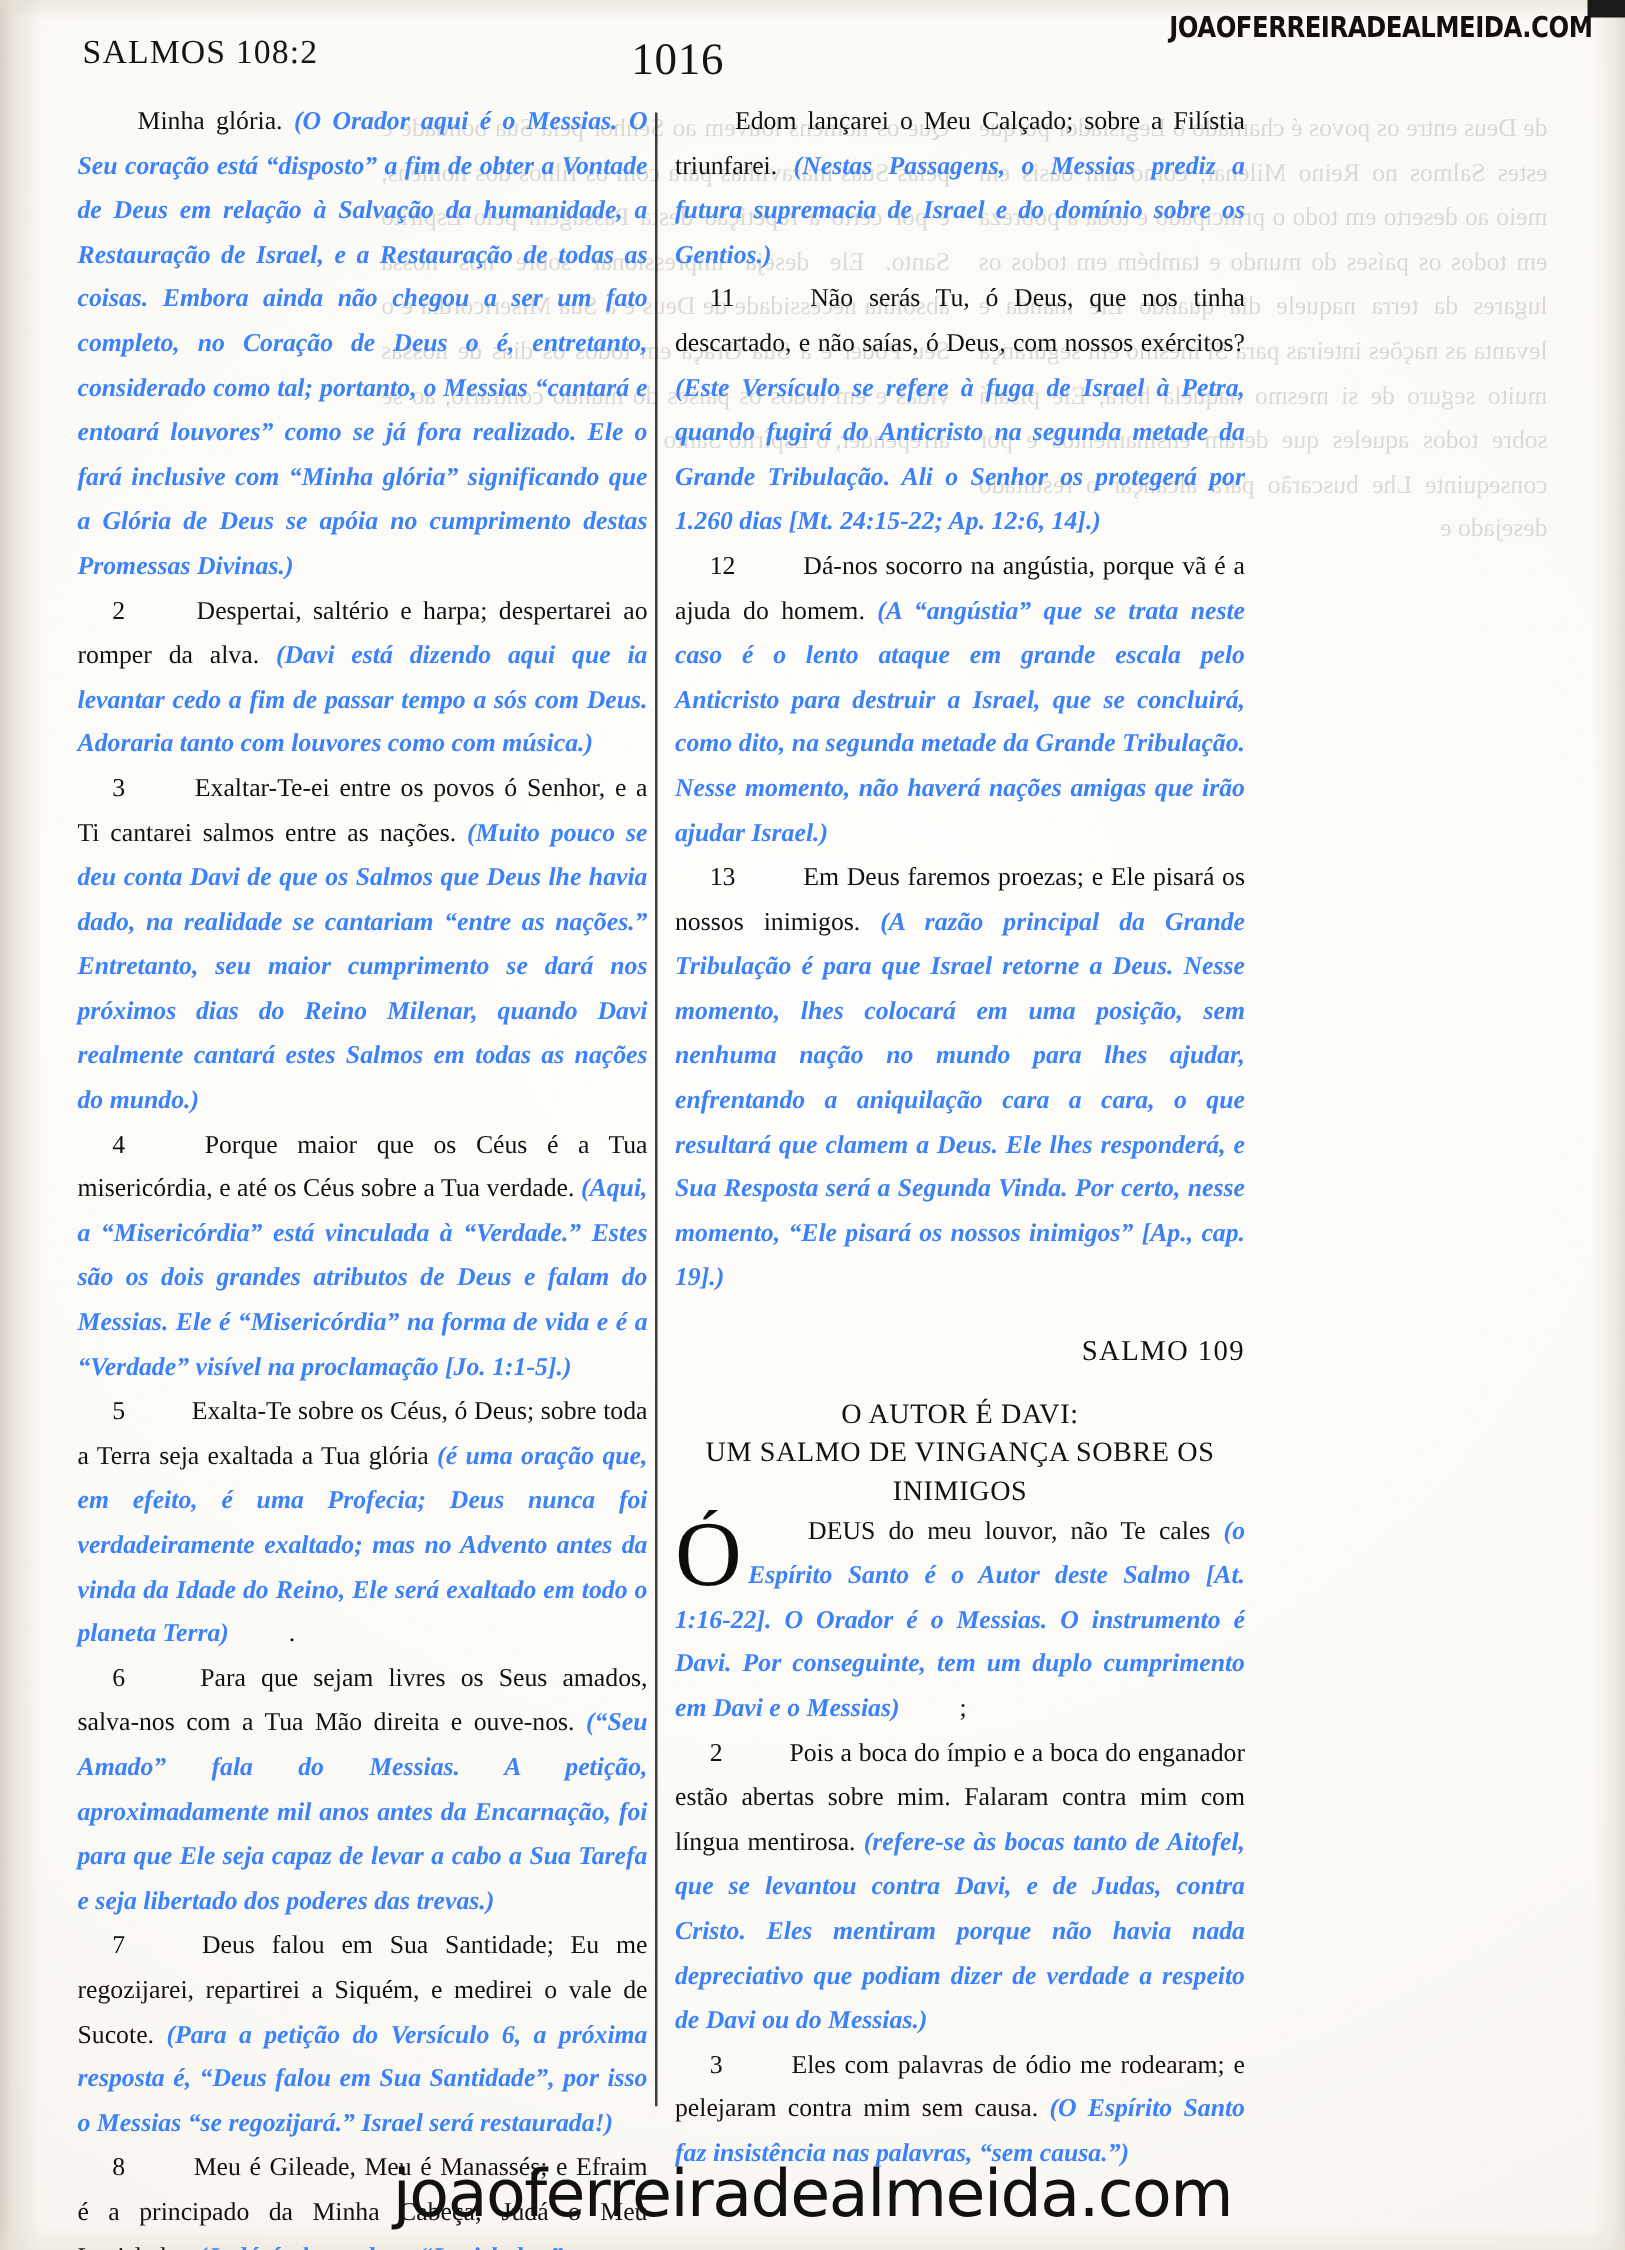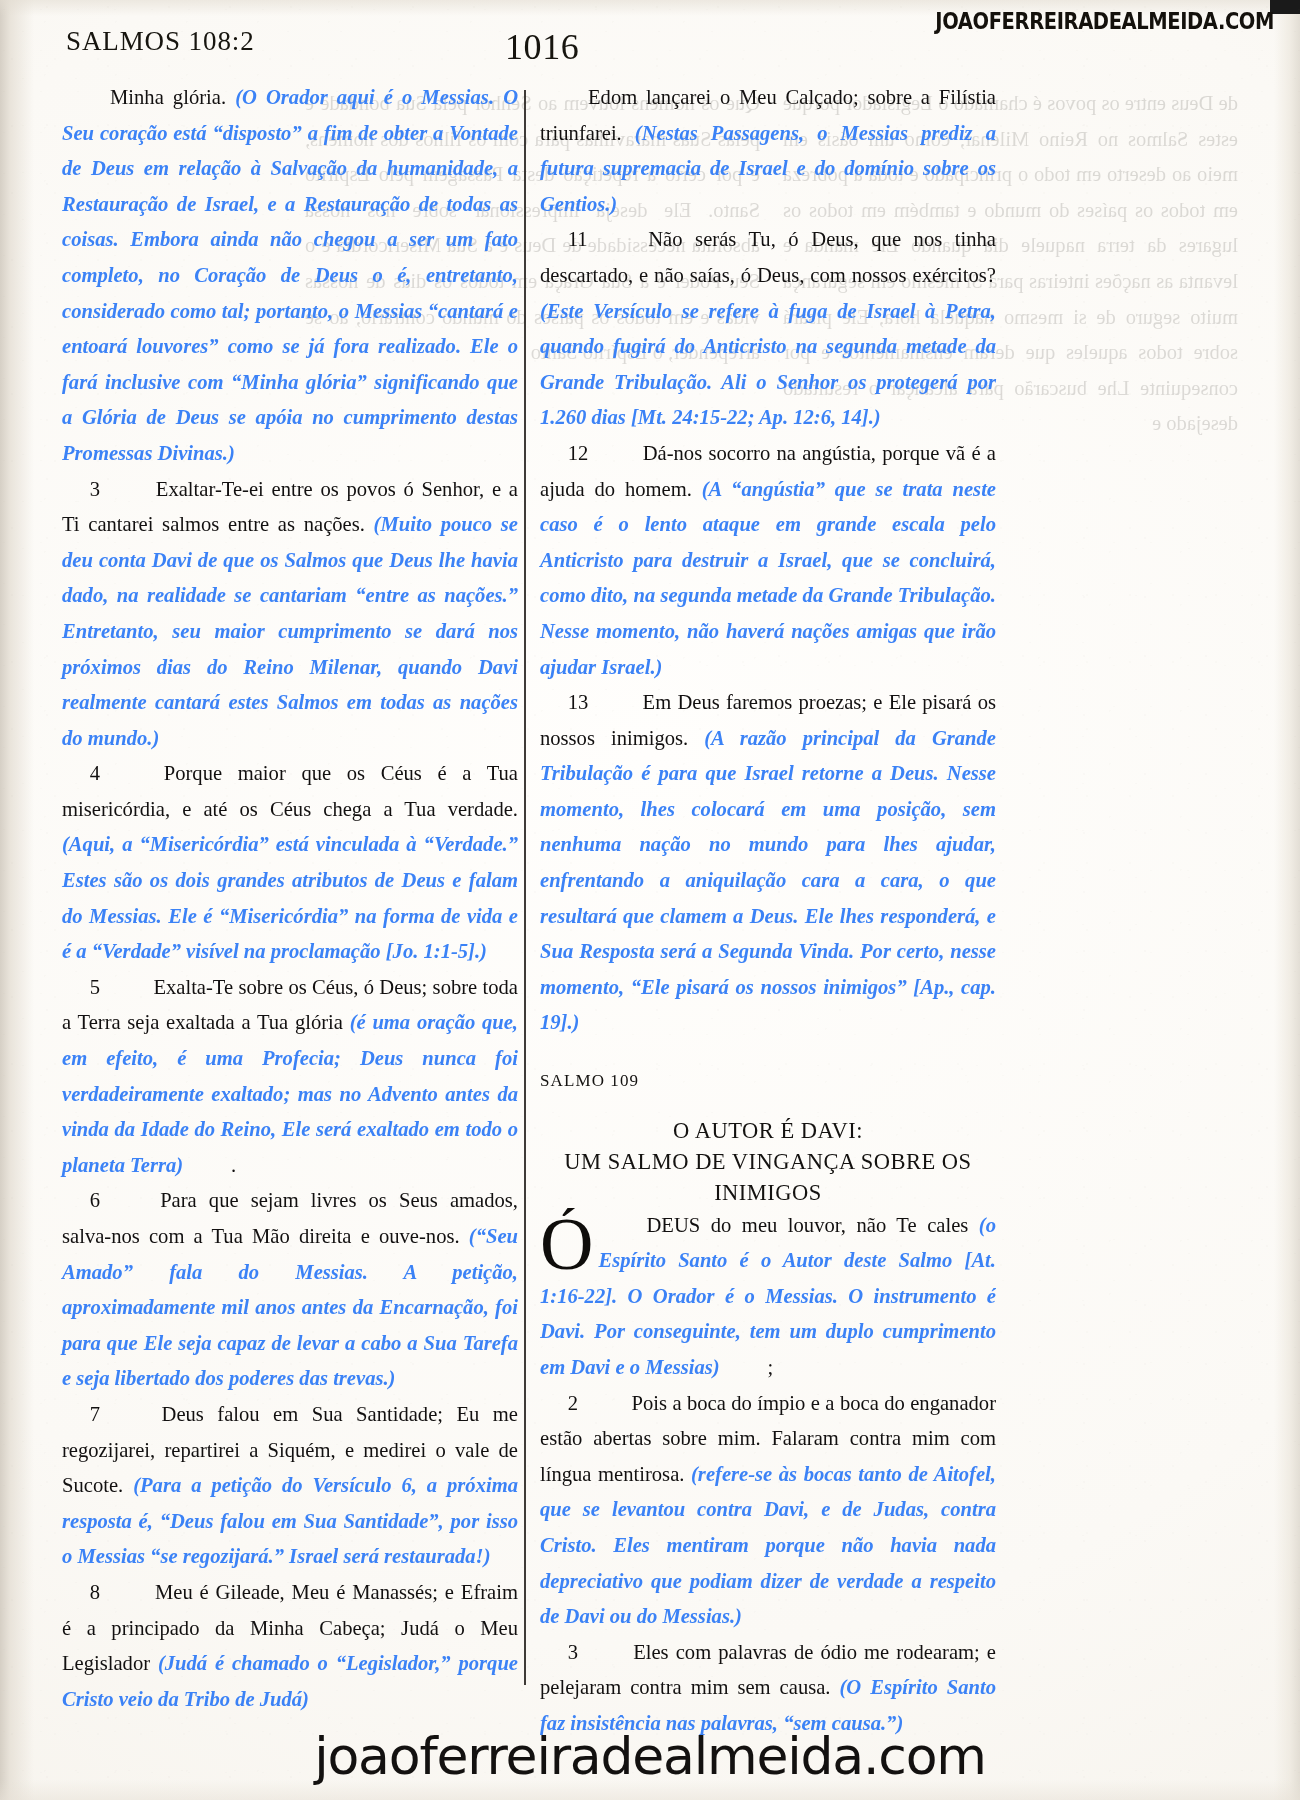--- a/index.html
+++ b/index.html
@@ -120,23 +120,23 @@
   .vnum{font-style:normal;color:#121010;}
   
   .note{
     font-style:italic;
     color:#3b82f6;
     font-weight:600;
   }
 
   
   .psalm-head{
-    text-align:left;text-indent:0;
+    text-align:right;text-indent:0;
     font-style:normal;color:#141210;
-    font-size:17px;letter-spacing:1.1px;
+    font-size:23px;letter-spacing:1.1px;
     margin-top:22px;margin-bottom:16px;
   }
   .psalm-title{
     text-align:center;text-indent:0;
     font-style:normal;color:#141210;
     font-size:22.5px;line-height:31px;letter-spacing:.5px;
   }
 
   
   .dropcap-para{text-indent:0;overflow:hidden;}
@@ -182,24 +182,25 @@
 </div>
 
 <div class="columns">
 
   <div class="col-rule"></div>
 
   <div class="col left">
 
     <p class="cont"><span class="scripture">Minha glória. </span><span class="note">(O Orador aqui é o Messias. O Seu coração está “disposto” a fim de obter a Vontade de Deus em relação à Salvação da humanidade, a Restauração de Israel, e a Restauração de todas as coisas. Embora ainda não chegou a ser um fato completo, no Coração de Deus o é, entretanto, considerado como tal; portanto, o Messias “cantará e entoará louvores” como se já fora realizado. Ele o fará inclusive com “Minha glória” significando que a Glória de Deus se apóia no cumprimento destas Promessas Divinas.)</span></p>
 
+    <p class="verse"><span class="vnum">2</span><span class="scripture"> Despertai, saltério e harpa; despertarei ao romper da alva. </span><span class="note">(Davi está dizendo aqui que ia levantar cedo a fim de passar tempo a sós com Deus. Adoraria tanto com louvores como com música.)</span></p>
 
     <p class="verse"><span class="vnum">3</span><span class="scripture"> Exaltar-Te-ei entre os povos ó Senhor, e a Ti cantarei salmos entre as nações. </span><span class="note">(Muito pouco se deu conta Davi de que os Salmos que Deus lhe havia dado, na realidade se cantariam “entre as nações.” Entretanto, seu maior cumprimento se dará nos próximos dias do Reino Milenar, quando Davi realmente cantará estes Salmos em todas as nações do mundo.)</span></p>
 
-    <p class="verse"><span class="vnum">4</span><span class="scripture"> Porque maior que os Céus é a Tua misericórdia, e até os Céus chega a Tua verdade. </span><span class="note">(Aqui, a “Misericórdia” está vinculada à “Verdade.” Estes são os dois grandes atributos de Deus e falam do Messias. Ele é “Misericórdia” na forma de vida e é a “Verdade” visível na proclamação [Jo. 1:1-5].)</span></p>
+    <p class="verse"><span class="vnum">4</span><span class="scripture"> Porque maior que os Céus é a Tua misericórdia, e até os Céus sobre a Tua verdade. </span><span class="note">(Aqui, a “Misericórdia” está vinculada à “Verdade.” Estes são os dois grandes atributos de Deus e falam do Messias. Ele é “Misericórdia” na forma de vida e é a “Verdade” visível na proclamação [Jo. 1:1-5].)</span></p>
 
     <p class="verse"><span class="vnum">5</span><span class="scripture"> Exalta-Te sobre os Céus, ó Deus; sobre toda a Terra seja exaltada a Tua glória </span><span class="note">(é uma oração que, em efeito, é uma Profecia; Deus nunca foi verdadeiramente exaltado; mas no Advento antes da vinda da Idade do Reino, Ele será exaltado em todo o planeta Terra)</span><span class="scripture">.</span></p>
 
     <p class="verse"><span class="vnum">6</span><span class="scripture"> Para que sejam livres os Seus amados, salva-nos com a Tua Mão direita e ouve-nos. </span><span class="note">(“Seu Amado” fala do Messias. A petição, aproximadamente mil anos antes da Encarnação, foi para que Ele seja capaz de levar a cabo a Sua Tarefa e seja libertado dos poderes das trevas.)</span></p>
 
     <p class="verse"><span class="vnum">7</span><span class="scripture"> Deus falou em Sua Santidade; Eu me regozijarei, repartirei a Siquém, e medirei o vale de Sucote. </span><span class="note">(Para a petição do Versículo 6, a próxima resposta é, “Deus falou em Sua Santidade”, por isso o Messias “se regozijará.” Israel será restaurada!)</span></p>
 
     <p class="verse"><span class="vnum">8</span><span class="scripture"> Meu é Gileade, Meu é Manassés; e Efraim é a principado da Minha Cabeça; Judá o Meu Legislador </span><span class="note">(Judá é chamado o “Legislador,” porque Cristo veio da Tribo de Judá)</span></p>
 
   </div>

